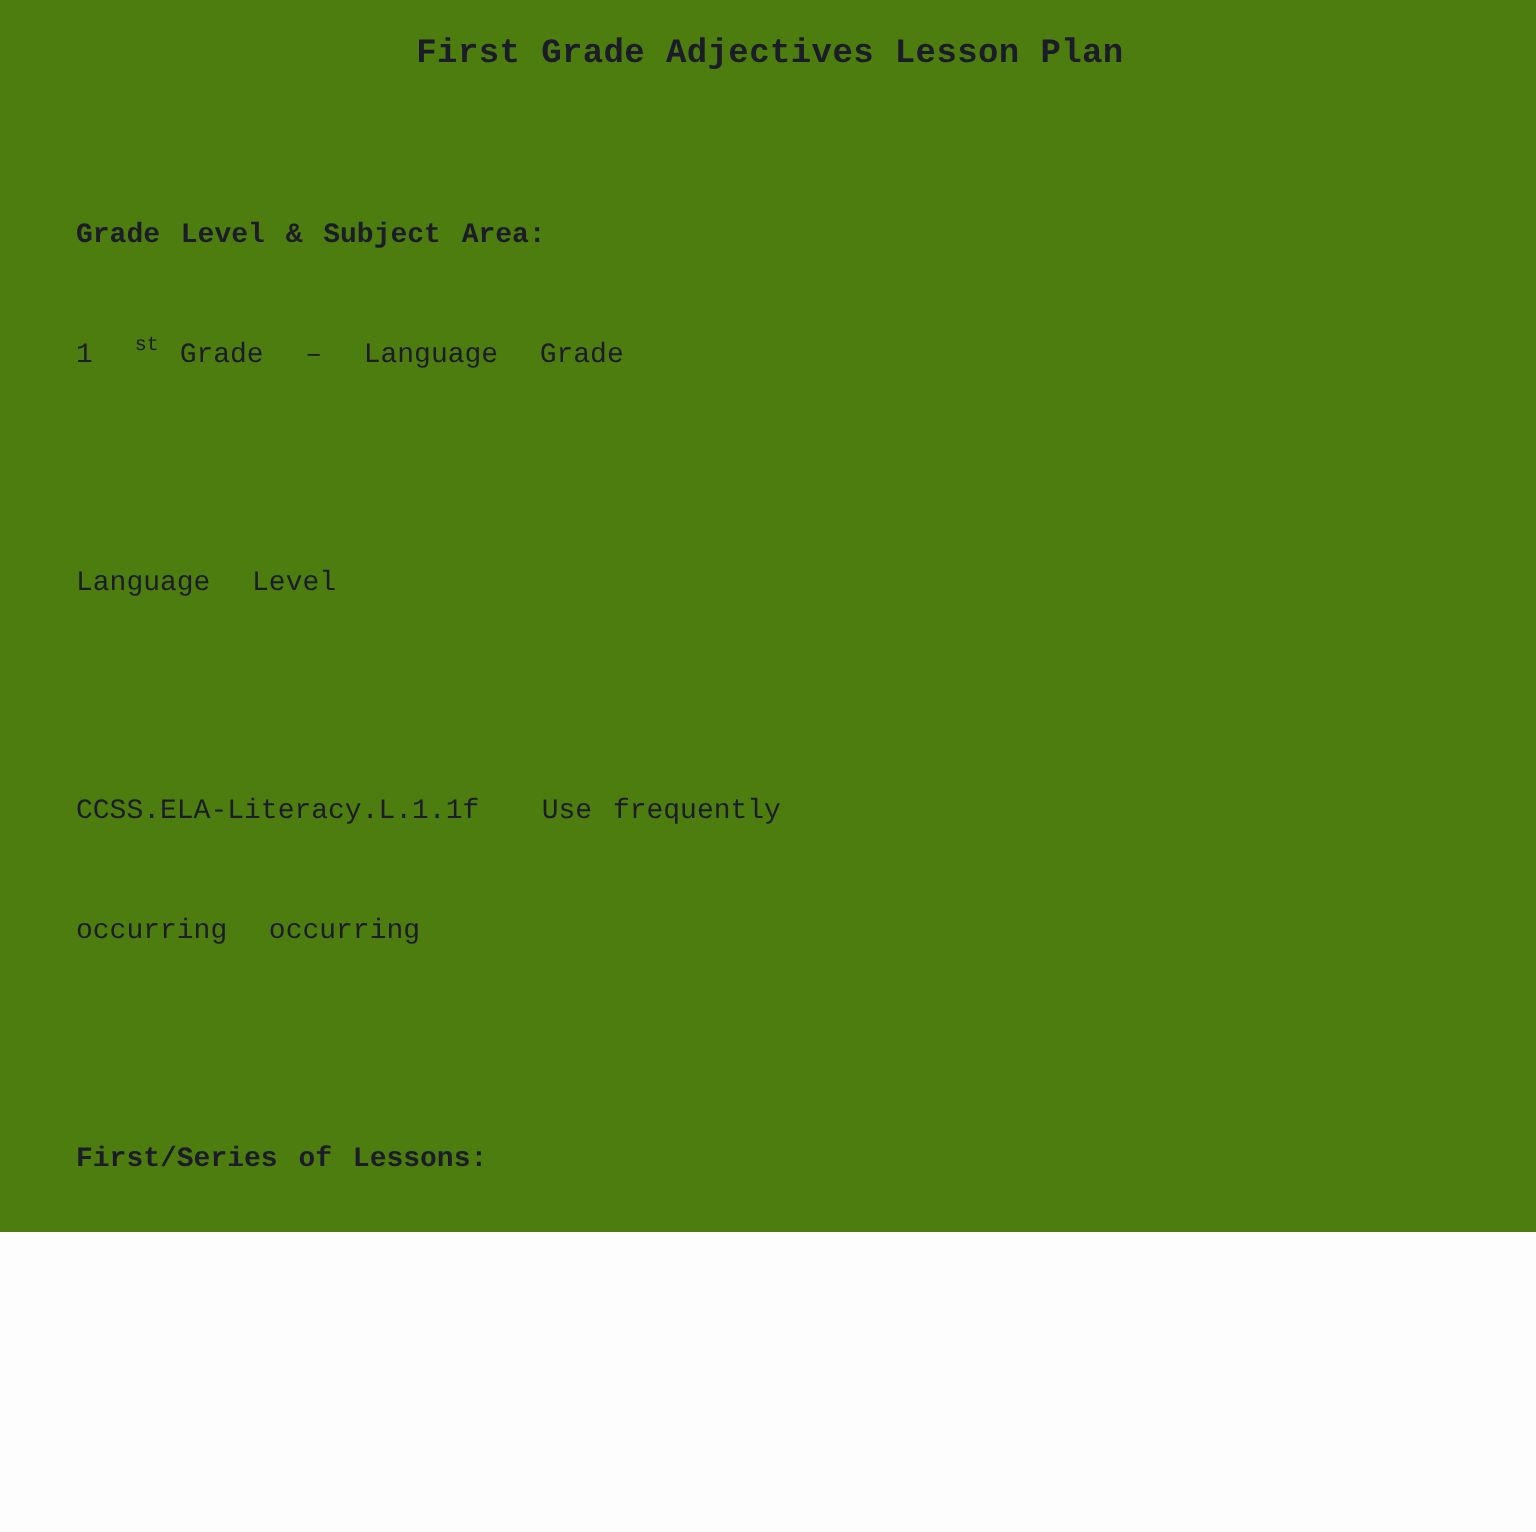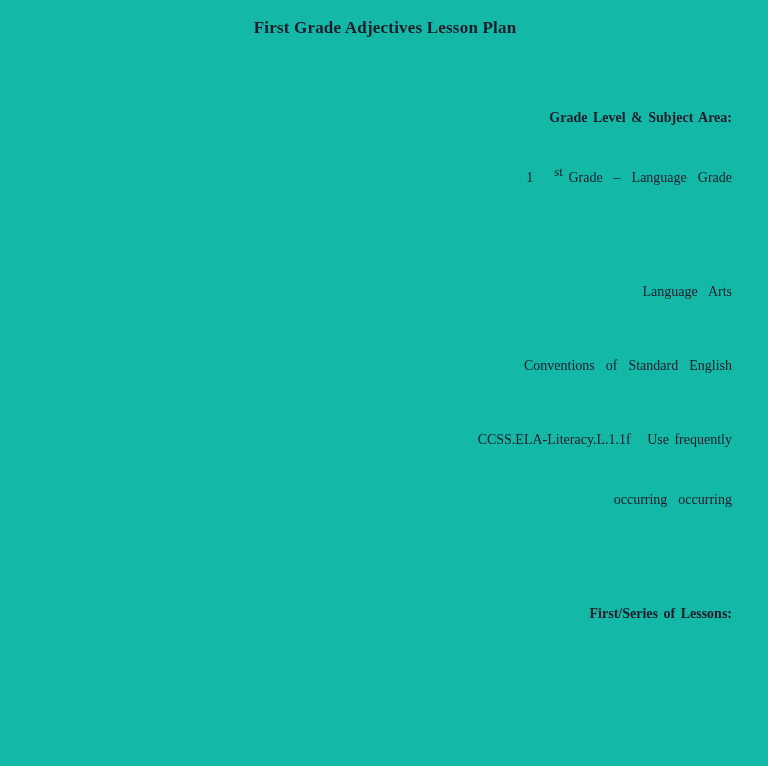--- a/index.html
+++ b/index.html
@@ -3,72 +3,70 @@
 <meta charset="utf-8">
 <style>
   html, body {
     margin: 0;
     padding: 0;
     background: #fdfdfd;
   }
   .page {
     position: relative;
     width: 768px;
-    height: 766px;
-    background: #14b8a6;
+    height: 616px;
+    background: #4d7c0f;
     overflow: hidden;
     box-sizing: border-box;
     padding: 18px 36px 0 38px;
-    font-family: Liberation Serif, serif;
+    font-family: Liberation Mono, monospace;
     color: #1b1b29;
     font-size: 14px;
     line-height: 20px;
     word-spacing: 2px;
   }
   .doc-title {
     text-align: center;
     font-weight: bold;
     font-size: 17px;
     line-height: 20px;
     margin: 0 0 30px 0;
     letter-spacing: 0.2px;
     word-spacing: 0px;
   }
   .block {
     margin: 0 0 14px 0;
     white-space: pre-wrap;
-    text-align: right;
   }
   .heading {
     font-weight: bold;
   }
   .sup {
-    font-size: 13px;
+    font-size: 10px;
     vertical-align: super;
     line-height: 0;
     padding-left: 21px;
   }
 </style>
 </head>
 <body>
 
 <div class="page">
 
   <h1 class="doc-title">First Grade Adjectives Lesson Plan</h1>
 
   <div class="block">
     <div class="heading">Grade Level &amp; Subject Area:</div>
     <div><span>1</span><span class="sup">st</span><span> Grade  –  Language  Grade</span></div>
   </div>
 
   <div class="block">
-    <div>Language  Arts</div>
+    <div>Language  Level</div>
   </div>
 
-  <div class="block">Conventions  of  Standard  English</div>
 
   <div class="block">
     <div>CCSS.ELA-Literacy.L.1.1f   Use frequently</div>
     <div>occurring  occurring</div>
   </div>
 
   <div class="block">
     <div class="heading">First/Series of Lessons:</div>
     
   </div>

